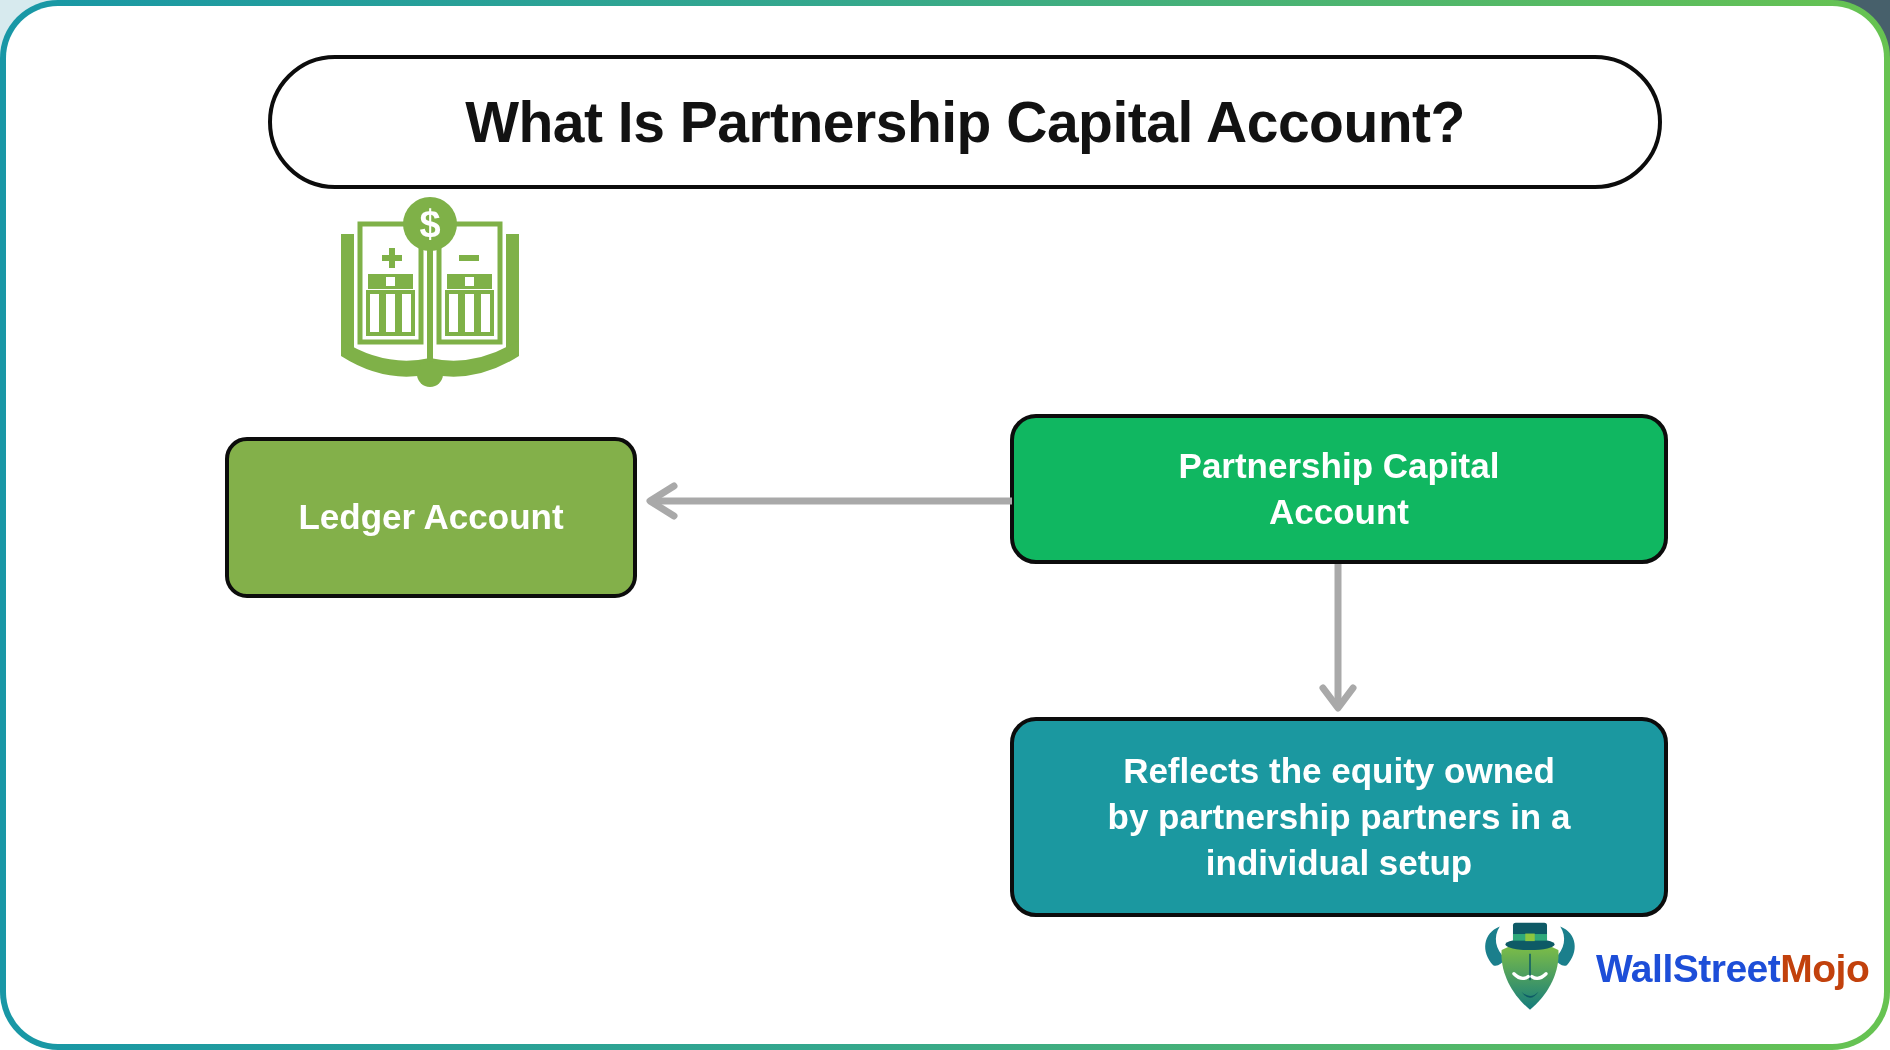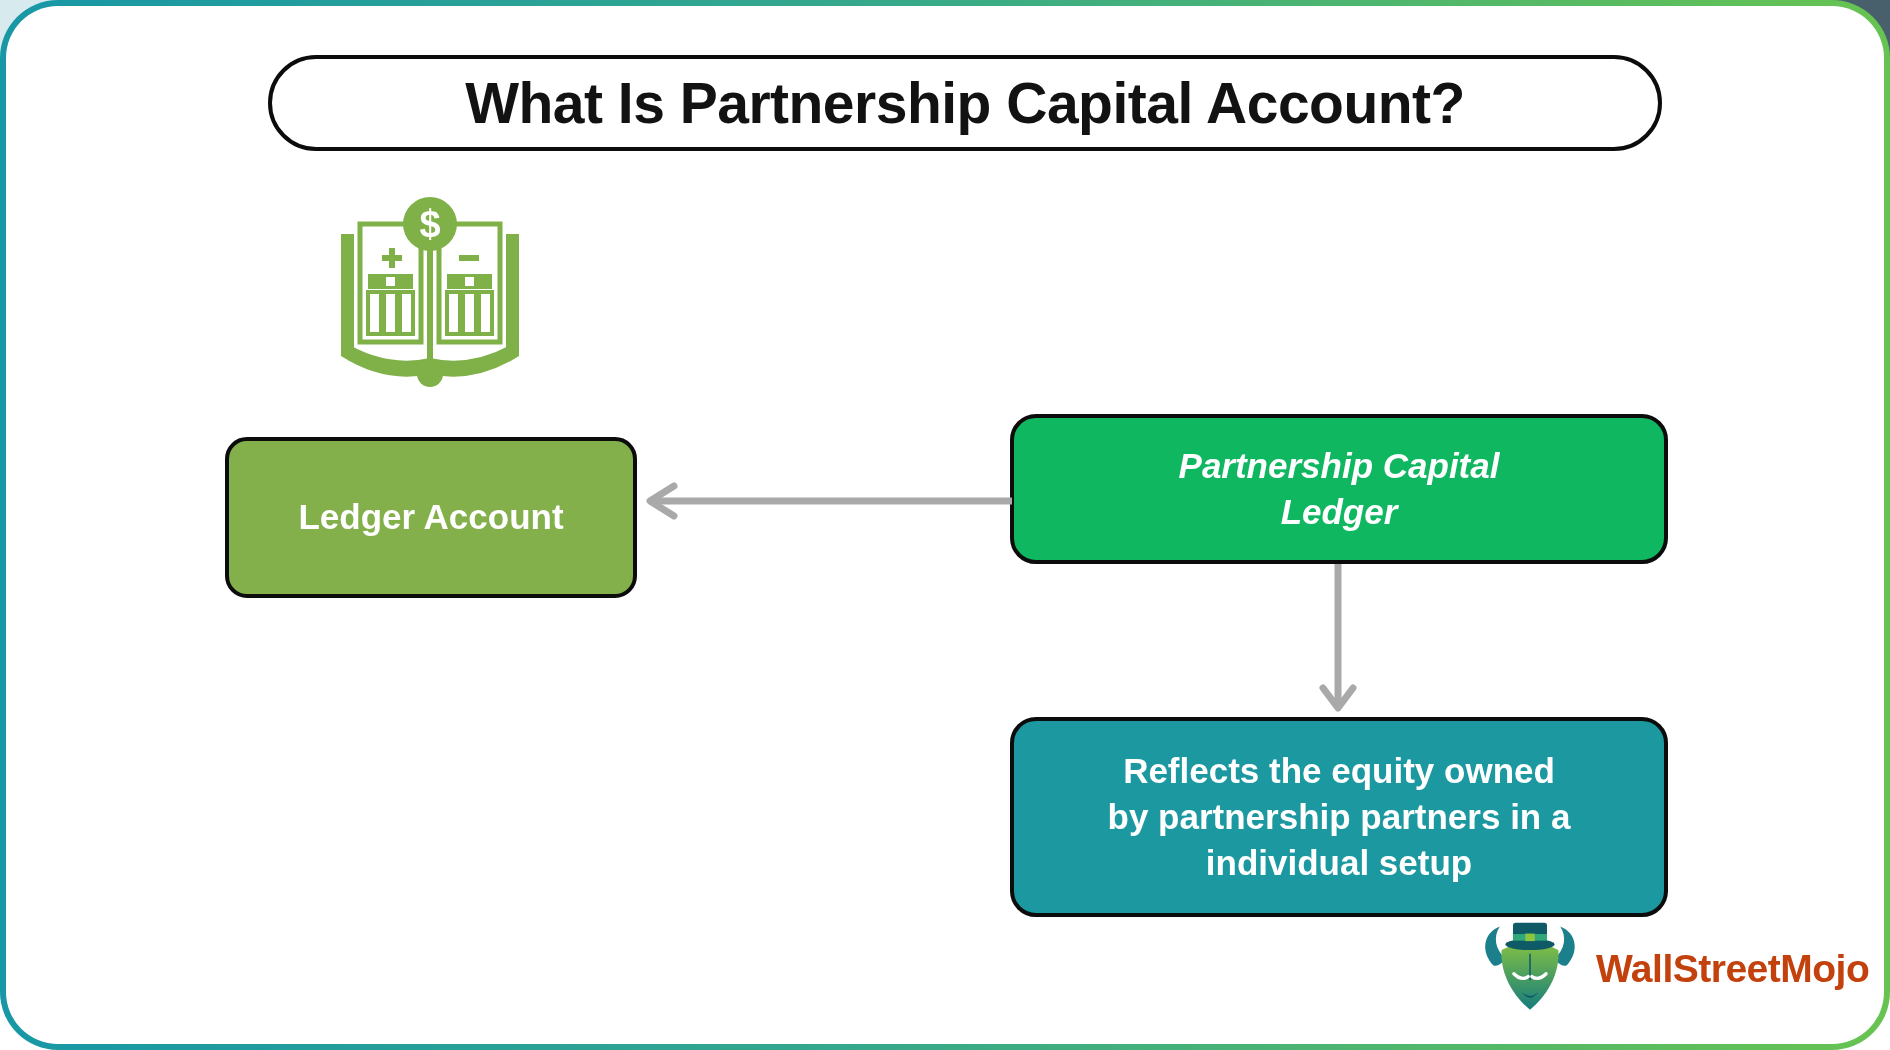--- a/index.html
+++ b/index.html
@@ -12,53 +12,53 @@
   .corner-patch-tr{position:absolute;top:0;right:0;width:96px;height:140px;background:#47606B;z-index:0;}
   .corner-patch-tl{position:absolute;top:0;left:0;width:84px;height:120px;background:#D7EAEE;z-index:0;}
   
   .frame{position:absolute;inset:0;border-radius:58px;
     background:linear-gradient(90deg,#1897A6 0%,#35A88C 45%,#67C351 100%);z-index:1;}
   .frame-inner{position:absolute;inset:6px;border-radius:52px;background:#ffffff;}
   .content{position:absolute;inset:0;z-index:2;}
 
   
   .title-pill{
-    position:absolute;left:268px;top:55px;width:1394px;height:96px;
+    position:absolute;left:268px;top:55px;width:1394px;height:134px;
     border:4px solid #0c0c0c;border-radius:70px;
     display:flex;align-items:center;justify-content:center;
     box-sizing:border-box;background:#fff;
   }
   .title-pill span{
     font-size:57px;font-weight:800;color:#121212;letter-spacing:-0.5px;white-space:nowrap;
   }
 
   
   .ledger-icon{position:absolute;left:335px;top:192px;width:190px;height:210px;}
 
   
   .node{
     position:absolute;box-sizing:border-box;border:4px solid #0c0c0c;
     display:flex;flex-direction:column;align-items:center;justify-content:center;
     color:#ffffff;font-weight:800;text-align:center;
   }
   .node .ln{display:block;line-height:1.32;}
   .node-ledger{left:225px;top:437px;width:412px;height:161px;background:#83B04A;border-radius:22px;font-size:35px;}
-  .node-partnership{left:1010px;top:414px;width:658px;height:150px;background:#10B761;border-radius:26px;font-size:35px;font-style:italic;}
+  .node-partnership{left:1010px;top:414px;width:658px;height:150px;background:#10B761;border-radius:26px;font-size:35px;}
   .node-definition{left:1010px;top:717px;width:658px;height:200px;background:#1B98A0;border-radius:26px;font-size:35px;text-align:center;}
 
   
   .arrow{position:absolute;}
   .arrow-left{left:640px;top:481px;width:372px;height:40px;}
   .arrow-down{left:1316px;top:564px;width:44px;height:152px;}
 
   
   .logo{position:absolute;left:1478px;top:920px;display:flex;align-items:center;gap:14px;}
   .logo-bull{width:104px;height:98px;}
   .logo-text{font-size:39px;font-weight:800;letter-spacing:-0.5px;white-space:nowrap;}
-  .logo-text .ws{color:#c2410c;}
+  .logo-text .ws{color:#1d4ed8;}
   .logo-text .mj{color:#c2410c;}
 </style>
 </head>
 <body>
 
 <div class="corner-patch-tl"></div>
 <div class="corner-patch-tr"></div>
 
 <div class="frame">
   <div class="frame-inner"></div>
@@ -103,21 +103,21 @@
       <text x="95" y="45" font-size="38" font-weight="bold" fill="#ffffff" stroke="none" text-anchor="middle" font-family="Liberation Sans, sans-serif">$</text>
     </g>
   </svg>
 
   <div class="node node-ledger">
     <span class="ln">Ledger Account</span>
   </div>
 
   <div class="node node-partnership">
     <span class="ln">Partnership Capital</span>
-    <span class="ln">Ledger</span>
+    <span class="ln">Account</span>
   </div>
 
   <div class="node node-definition">
     <span class="ln">Reflects the equity owned</span>
     <span class="ln">by partnership partners in a</span>
     <span class="ln">individual setup</span>
   </div>
 
   <svg class="arrow arrow-left" viewBox="0 0 372 40">
     <line x1="372" y1="20" x2="16" y2="20" stroke="#A9A9A9" stroke-width="7"></line>

